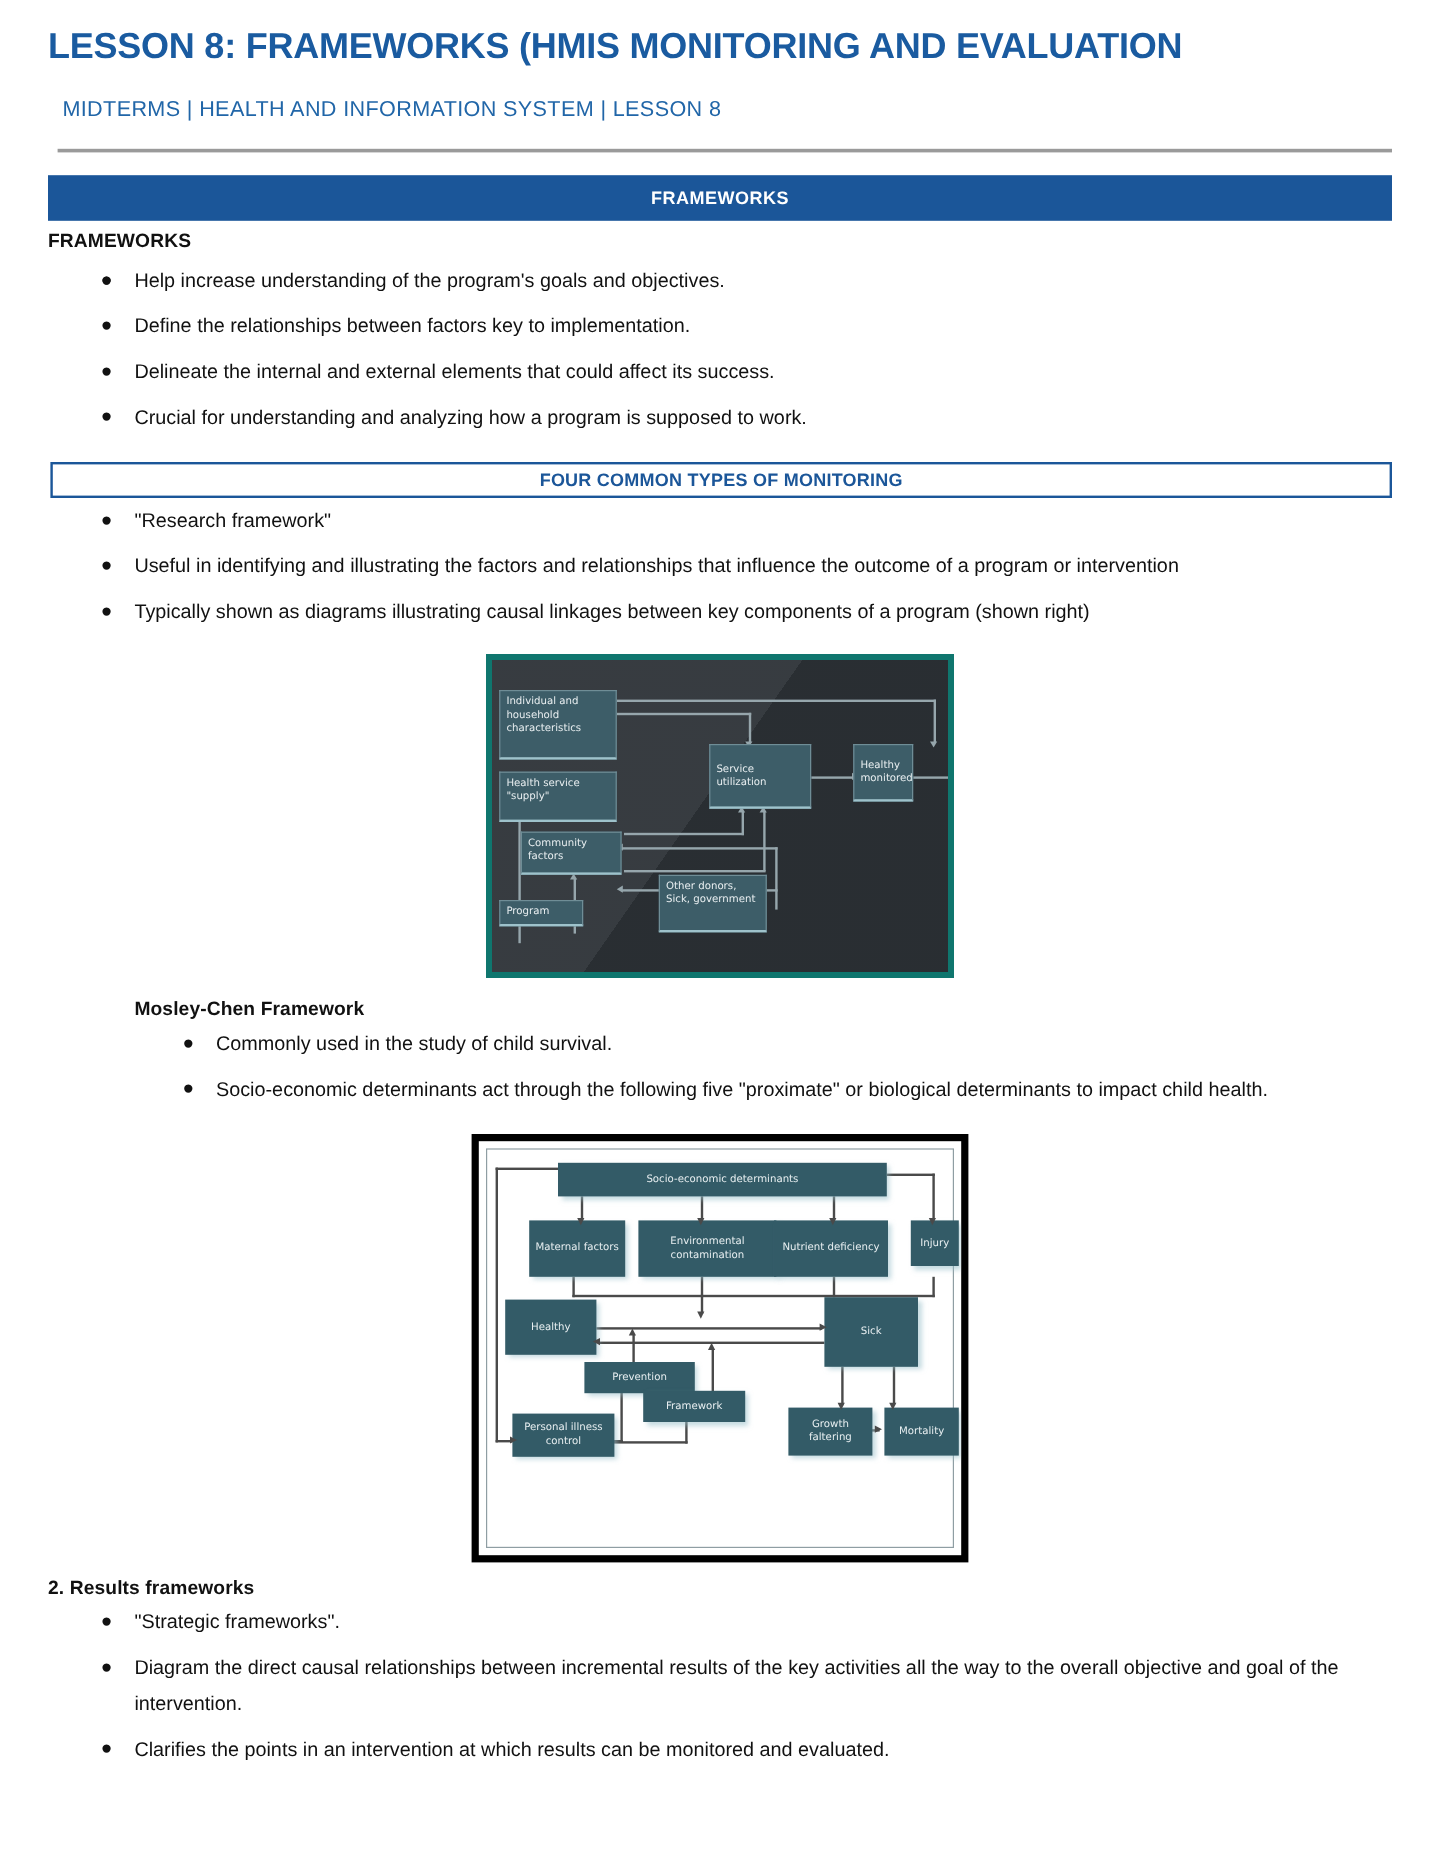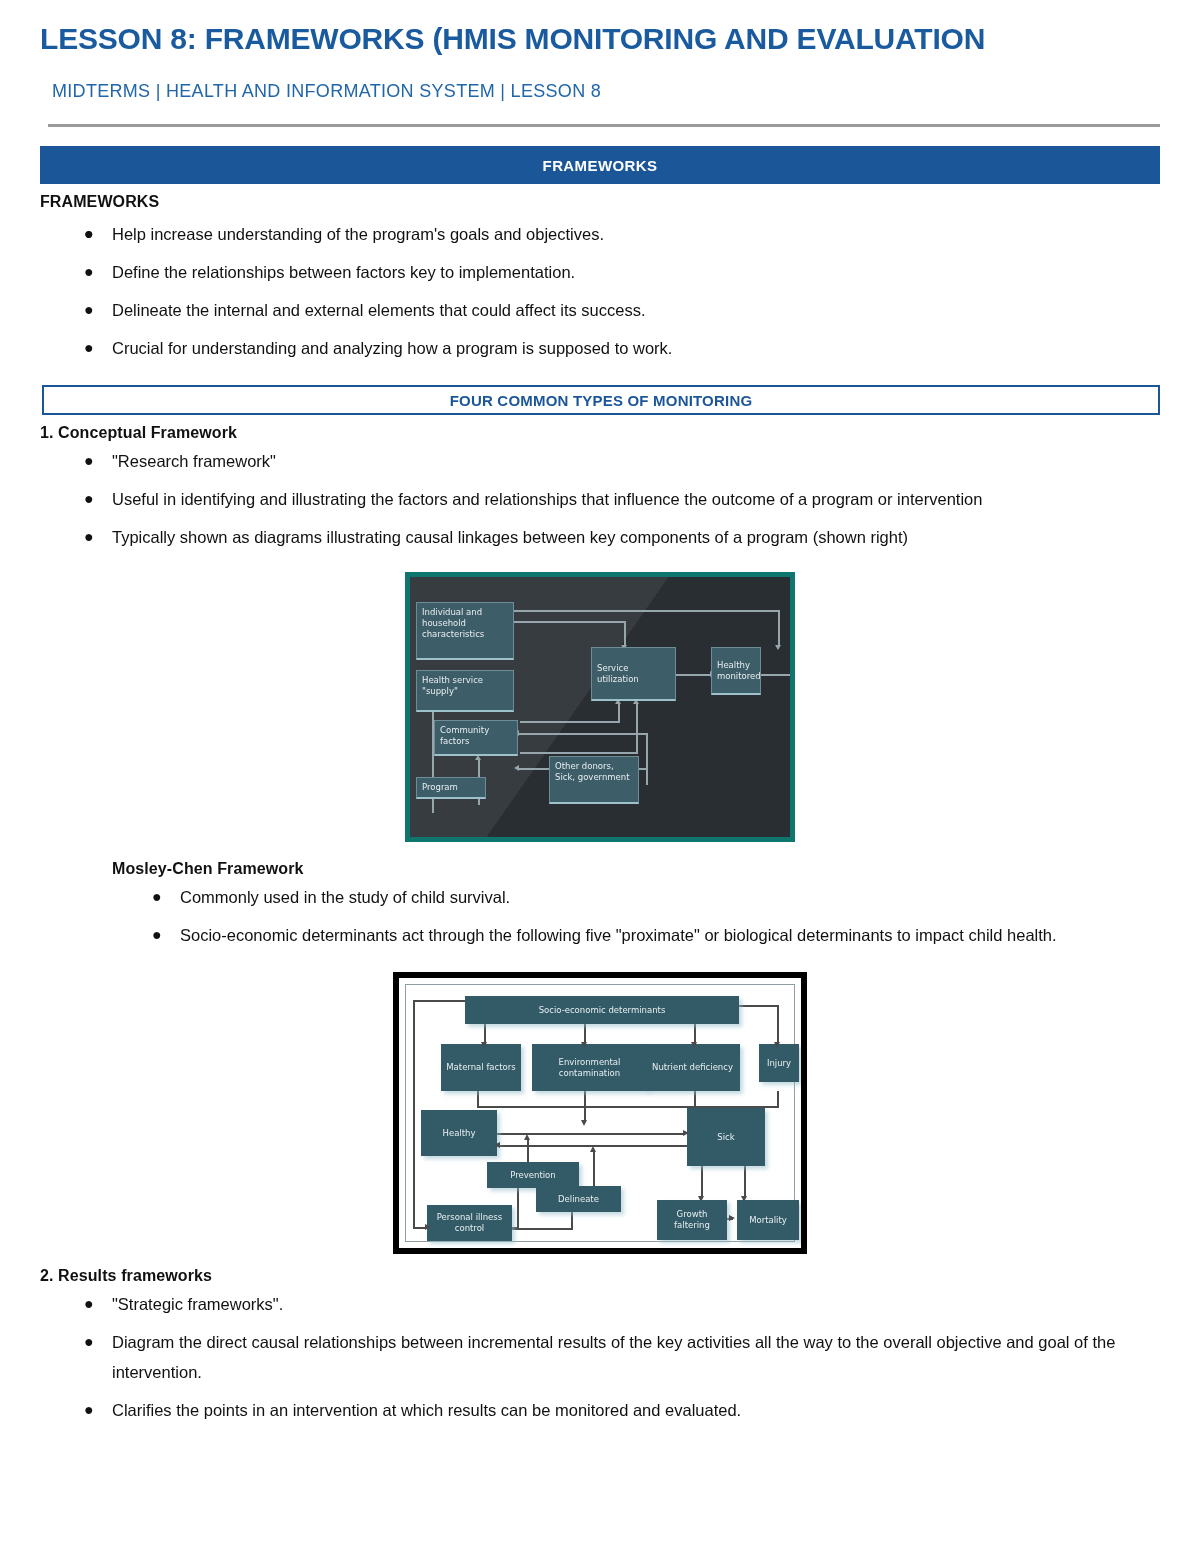--- a/index.html
+++ b/index.html
@@ -172,21 +172,21 @@
   }
   .ar1.down { border-left:3.5px solid transparent; border-right:3.5px solid transparent; border-top:5px solid #96a6ac; }
   .ar1.up   { border-left:3.5px solid transparent; border-right:3.5px solid transparent; border-bottom:5px solid #96a6ac; }
   .ar1.left { border-top:3.5px solid transparent; border-bottom:3.5px solid transparent; border-right:5px solid #96a6ac; }
   .ar1.right{ border-top:3.5px solid transparent; border-bottom:3.5px solid transparent; border-left:5px solid #96a6ac; }
 
   
   .fig2 {
     position: relative;
     width: 414px;
-    height: 282px;
+    height: 357px;
     margin-top: 14px;
     background: #ffffff;
     border: 6px solid #000000;
     box-sizing: border-box;
     overflow: hidden;
   }
   .fig2-inner {
     position: absolute;
     inset: 6px;
     border: 1px solid #8f9ea3;
@@ -243,21 +243,20 @@
     <li><span class="dot">●</span><span>Help increase understanding of the program's goals and objectives.</span></li>
     <li><span class="dot">●</span><span>Define the relationships between factors key to implementation.</span></li>
     <li><span class="dot">●</span><span>Delineate the internal and external elements that could affect its success.</span></li>
     <li><span class="dot">●</span><span>Crucial for understanding and analyzing how a program is supposed to work.</span></li>
   </ul>
 
   <div class="banner-outline">
     <span class="banner-outline-label">FOUR COMMON TYPES OF MONITORING</span>
   </div>
 
-  <div class="section-head">1. Conceptual Framework</div>
 
   <ul class="bullets">
     <li><span class="dot">●</span><span>"Research framework"</span></li>
     <li><span class="dot">●</span><span>Useful in identifying and illustrating the factors and relationships that influence the outcome of a program or intervention</span></li>
     <li><span class="dot">●</span><span>Typically shown as diagrams illustrating causal linkages between key components of a program (shown right)</span></li>
   </ul>
 
   <div class="diagram-wrap">
     <div class="fig1">
 
@@ -379,21 +378,21 @@
       <div class="n2" style="left:246px; top:66px; width:95px; height:47px;">Nutrient deficiency</div>
 
       <div class="n2" style="left:360px; top:66px; width:40px; height:38px;">Injury</div>
 
       <div class="n2" style="left:22px; top:132px; width:76px; height:46px;">Healthy</div>
 
       <div class="n2" style="left:288px; top:130px; width:78px; height:58px;">Sick</div>
 
       <div class="n2" style="left:88px; top:184px; width:92px; height:26px;">Prevention</div>
 
-      <div class="n2" style="left:137px; top:208px; width:85px; height:26px;">Delineate</div>
+      <div class="n2" style="left:137px; top:208px; width:85px; height:26px;">Framework</div>
 
       <div class="n2" style="left:28px; top:227px; width:85px; height:36px;">Personal illness control</div>
 
       <div class="n2" style="left:258px; top:222px; width:70px; height:40px;">Growth faltering</div>
 
       <div class="n2" style="left:338px; top:222px; width:62px; height:40px;">Mortality</div>
     </div>
   </div>
 
   <div class="section-head" style="margin-top:13px;">2. Results frameworks</div>

